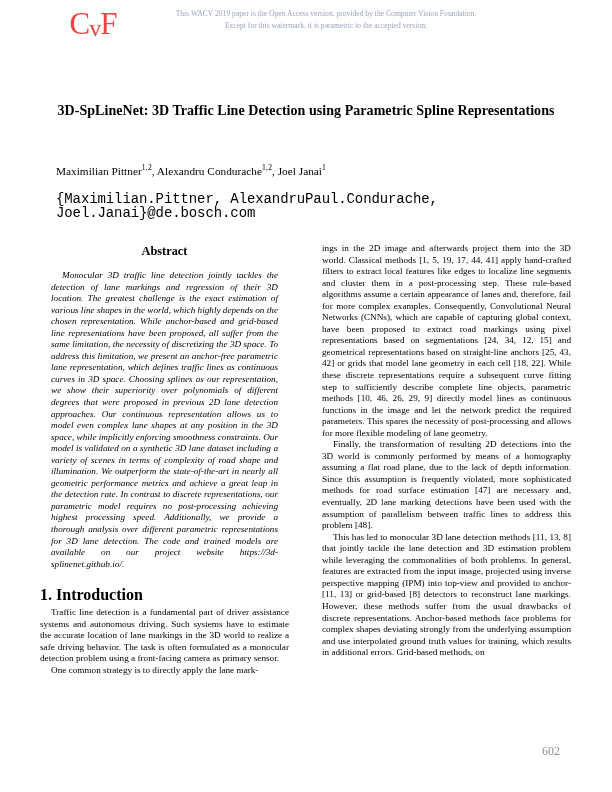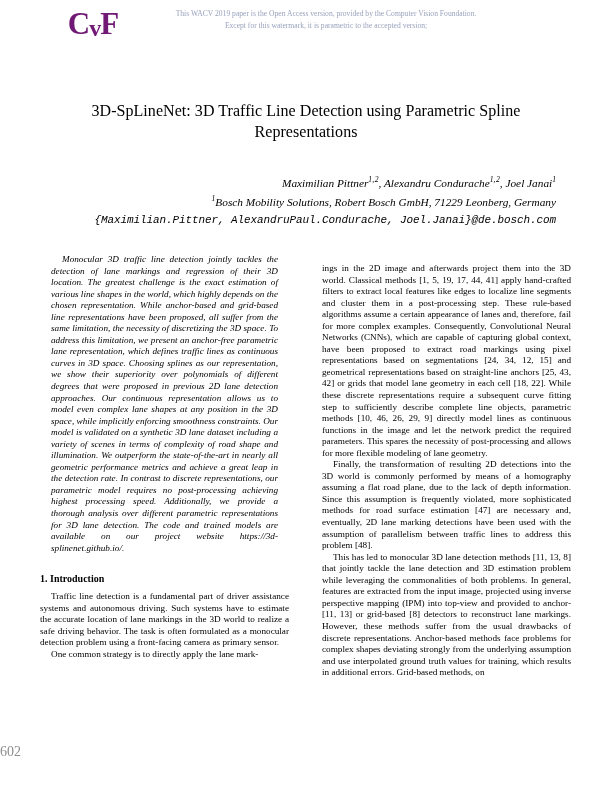--- a/index.html
+++ b/index.html
@@ -23,24 +23,24 @@
     left: 0;
     width: 612px;
     height: 58px;
   }
   #cvf-logo {
     position: absolute;
     left: 54px;
     top: 6px;
     width: 78px;
     height: 36px;
-    color: #701a75;
+    color: #ef4444;
     font-family: "Liberation Serif", serif;
     font-size: 31px;
-    font-weight: bold;
+    font-weight: normal;
     letter-spacing: -1px;
     line-height: 36px;
     text-align: center;
     user-select: none;
   }
   #cvf-logo .cvf-v {
     font-size: 24px;
     vertical-align: -2px;
   }
   #watermark-lines {
@@ -57,49 +57,48 @@
 
   
   #title-block {
     position: absolute;
     left: 56px;
     top: 101px;
     width: 500px;
     text-align: center;
   }
   #paper-title {
-    font-size: 16px;
-    font-weight: normal;
+    font-size: 14px;
+    font-weight: bold;
     line-height: 20.5px;
     margin: 0;
     letter-spacing: 0.05px;
   }
 
   #authors-block {
     position: absolute;
     left: 56px;
-    top: 172px;
+    top: 160px;
     width: 500px;
-    text-align: right;
-    font-style: italic;
+    text-align: left;
   }
   #author-line {
     font-size: 11.3px;
     line-height: 15.5px;
   }
   #author-line sup, .aff-line sup { font-size: 7.6px; }
   .aff-line {
     font-size: 11.3px;
     line-height: 15.2px;
   }
   #email-line {
     font-family: "Liberation Mono", "DejaVu Sans Mono", monospace;
-    font-size: 11px;
+    font-size: 14px;
     line-height: 14px;
-    margin-top: 3px;
+    margin-top: 13px;
     letter-spacing: -0.1px;
   }
 
   
   #columns {
     position: absolute;
     left: 0;
     top: 243px;
     width: 612px;
     height: 500px;
@@ -113,21 +112,21 @@
   #col-right { left: 322px; }
 
   .section-heading-centered {
     text-align: center;
     font-size: 12.3px;
     font-weight: bold;
     margin: 0 0 8px 0;
     line-height: 16px;
   }
   .section-heading {
-    font-size: 10px;
+    font-size: 16px;
     font-weight: bold;
     margin: 17px 0 4px 0;
     line-height: 16px;
   }
   .abstract-text {
     font-style: italic;
     font-size: 9.2px;
     line-height: 11.55px;
     text-align: justify;
     text-indent: 11px;
@@ -135,30 +134,30 @@
     hyphens: manual;
   }
   .body-text {
     font-size: 9.2px;
     line-height: 11.55px;
     text-align: justify;
     text-indent: 11px;
     margin: 0;
     hyphens: manual;
   }
-  .body-text.no-indent { text-indent: 0; margin-top: 20px; }
+  .body-text.no-indent { text-indent: 0; }
 
   
   #page-number {
     position: absolute;
     left: 0;
     top: 744px;
     width: 560px;
-    text-align: left;
-    font-size: 14px;
+    text-align: right;
+    font-size: 12px;
     color: #8d8d8d;
   }
 </style>
 </head>
 <body>
 
 <div id="watermark-band">
   <div id="cvf-logo">C<span class="cvf-v">v</span>F</div>
   <div id="watermark-lines">
     <span class="wm-line">This WACV 2019 paper is the Open Access version, provided by the Computer Vision Foundation.</span>
@@ -167,29 +166,27 @@
 </div>
 
 <div id="title-block">
   <h1 id="paper-title">3D-SpLineNet: 3D Traffic Line Detection using Parametric Spline Representations</h1>
 </div>
 
 <div id="authors-block">
   <div id="author-line">
     Maximilian Pittner<sup>1, 2</sup>, Alexandru Condurache<sup>1, 2</sup>, Joel Janai<sup>1</sup>
   </div>
-  <div class="aff-line">
-    <sup>1</sup>Bosch Mobility Solutions, Robert Bosch GmbH, 71229 Leonberg, Germany
-  </div>
   <div id="email-line">{Maximilian.Pittner, AlexandruPaul.Condurache, Joel.Janai}@de.bosch.com</div>
 </div>
 
 <div id="columns">
 
   <div class="column" id="col-left">
+    <h2 class="section-heading-centered">Abstract</h2>
     <p class="abstract-text">Monocular 3D traffic line detection jointly tackles the detection of lane markings and regression of their 3D location. The greatest challenge is the exact estimation of various line shapes in the world, which highly depends on the chosen representation. While anchor-based and grid-based line representations have been proposed, all suffer from the same limitation, the necessity of discretizing the 3D space. To address this limitation, we present an anchor-free parametric lane representation, which defines traffic lines as continuous curves in 3D space. Choosing splines as our representation, we show their superiority over polynomials of different degrees that were proposed in previous 2D lane detection approaches. Our continuous representation allows us to model even complex lane shapes at any position in the 3D space, while implicitly enforcing smoothness constraints. Our model is validated on a synthetic 3D lane dataset including a variety of scenes in terms of complexity of road shape and illumination. We outperform the state-of-the-art in nearly all geometric performance metrics and achieve a great leap in the detection rate. In contrast to discrete representations, our parametric model requires no post-processing achieving highest processing speed. Additionally, we provide a thorough analysis over different parametric representations for 3D lane detection. The code and trained models are available on our project website https://3d-splinenet.github.io/.</p>
     <h2 class="section-heading">1. Introduction</h2>
     <p class="body-text">Traffic line detection is a fundamental part of driver assistance systems and autonomous driving. Such systems have to estimate the accurate location of lane markings in the 3D world to realize a safe driving behavior. The task is often formulated as a monocular detection problem using a front-facing camera as primary sensor.</p>
     <p class="body-text">One common strategy is to directly apply the lane mark-</p>
   </div>
 
   <div class="column" id="col-right">
     <p class="body-text no-indent">ings in the 2D image and afterwards project them into the 3D world. Classical methods [1, 5, 19, 17, 44, 41] apply hand-crafted filters to extract local features like edges to localize line segments and cluster them in a post-processing step. These rule-based algorithms assume a certain appearance of lanes and, therefore, fail for more complex examples. Consequently, Convolutional Neural Networks (CNNs), which are capable of capturing global context, have been proposed to extract road markings using pixel representations based on segmentations [24, 34, 12, 15] and geometrical representations based on straight-line anchors [25, 43, 42] or grids that model lane geometry in each cell [18, 22]. While these discrete representations require a subsequent curve fitting step to sufficiently describe complete line objects, parametric methods [10, 46, 26, 29, 9] directly model lines as continuous functions in the image and let the network predict the required parameters. This spares the necessity of post-processing and allows for more flexible modeling of lane geometry.</p>
     <p class="body-text">Finally, the transformation of resulting 2D detections into the 3D world is commonly performed by means of a homography assuming a flat road plane, due to the lack of depth information. Since this assumption is frequently violated, more sophisticated methods for road surface estimation [47] are necessary and, eventually, 2D lane marking detections have been used with the assumption of parallelism between traffic lines to address this problem [48].</p>
     <p class="body-text">This has led to monocular 3D lane detection methods [11, 13, 8] that jointly tackle the lane detection and 3D estimation problem while leveraging the commonalities of both problems. In general, features are extracted from the input image, projected using inverse perspective mapping (IPM) into top-view and provided to anchor- [11, 13] or grid-based [8] detectors to reconstruct lane markings. However, these methods suffer from the usual drawbacks of discrete representations. Anchor-based methods face problems for complex shapes deviating strongly from the underlying assumption and use interpolated ground truth values for training, which results in additional errors. Grid-based methods, on</p>

